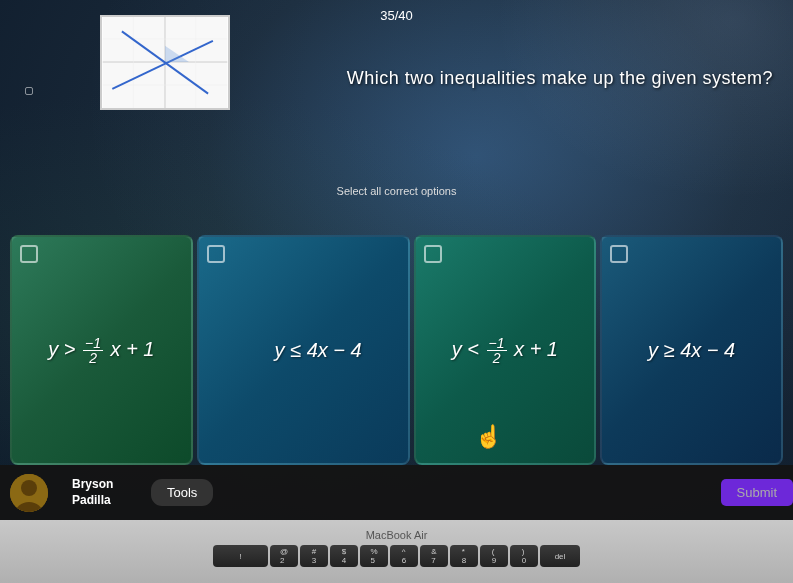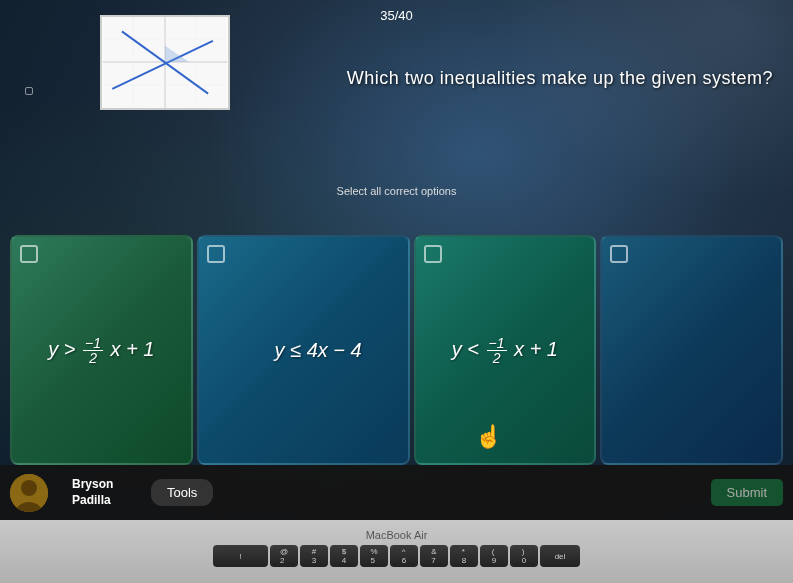--- a/index.html
+++ b/index.html
@@ -210,22 +210,22 @@
       color: #fff;
       border: none;
       border-radius: 11px;
       padding: 6px 16px;
       font-size: 13px;
       cursor: pointer;
     }
 
     .submit-btn {
       position: absolute;
-      right: 10px;
-      background: #14532d;
+      right: 0;
+      background: #6d28d9;
       color: #aaa;
       border: none;
       border-radius: 5px;
       padding: 6px 16px;
       font-size: 13px;
       cursor: pointer;
     }
 
     
     .macbook-bar {
@@ -361,20 +361,23 @@
         <span class="fraction">
           <span class="numerator">−1</span>
           <span class="denominator">2</span>
         </span>
         <i>x</i> + 1
       </div>
     </div>
 
     <div class="card card-4">
       <div class="card-checkbox"></div>
+      <div class="card-math">
+        <i>y</i> ≥ 4<i>x</i> − 4
+      </div>
     </div>
 
   </div>
 
   <div class="cursor-hand">☝</div>
 
   <div class="bottom-bar">
     <div class="user-avatar">
       <svg viewBox="0 0 38 38" xmlns="http://www.w3.org/2000/svg">
         <rect width="38" height="38" fill="#8B6914"></rect>

